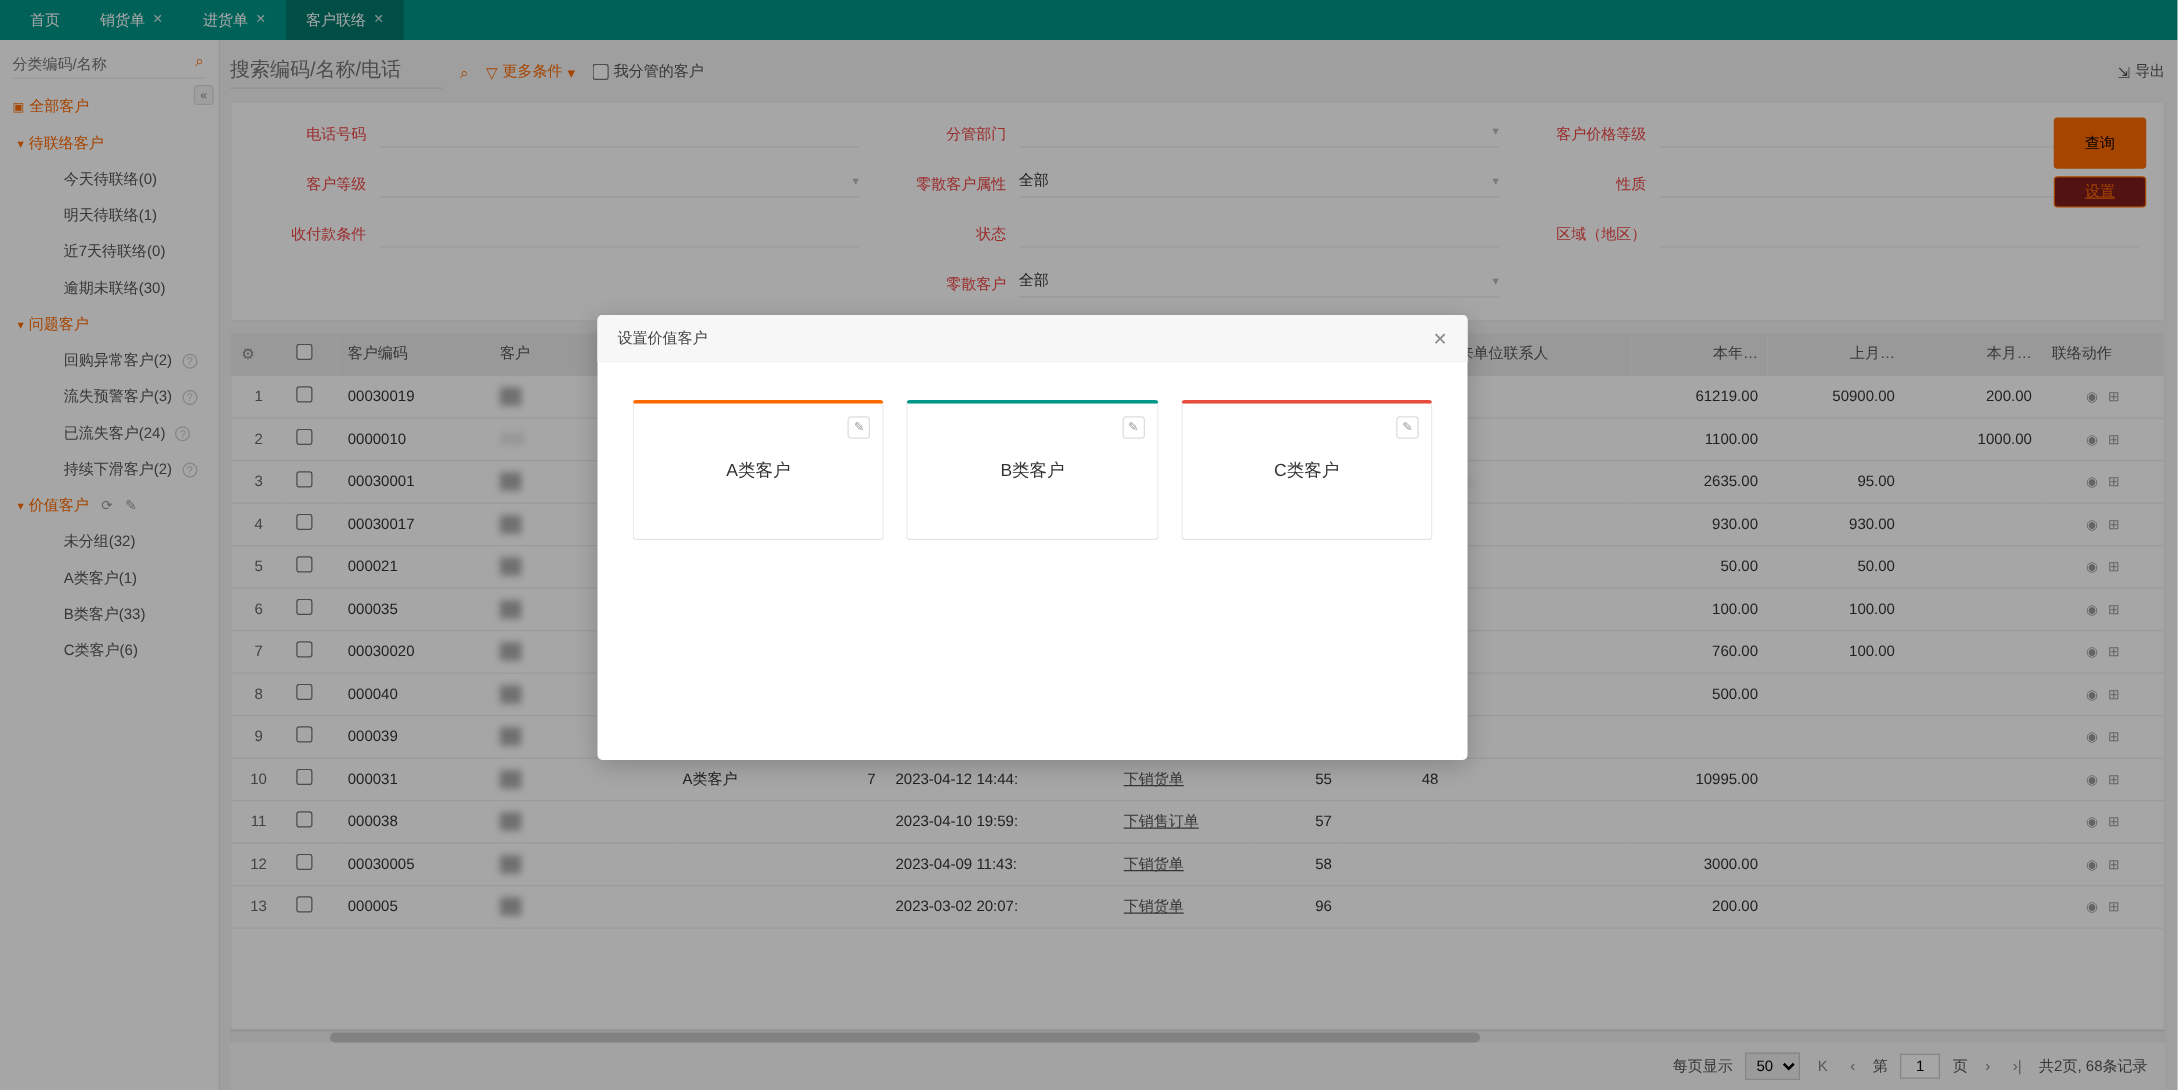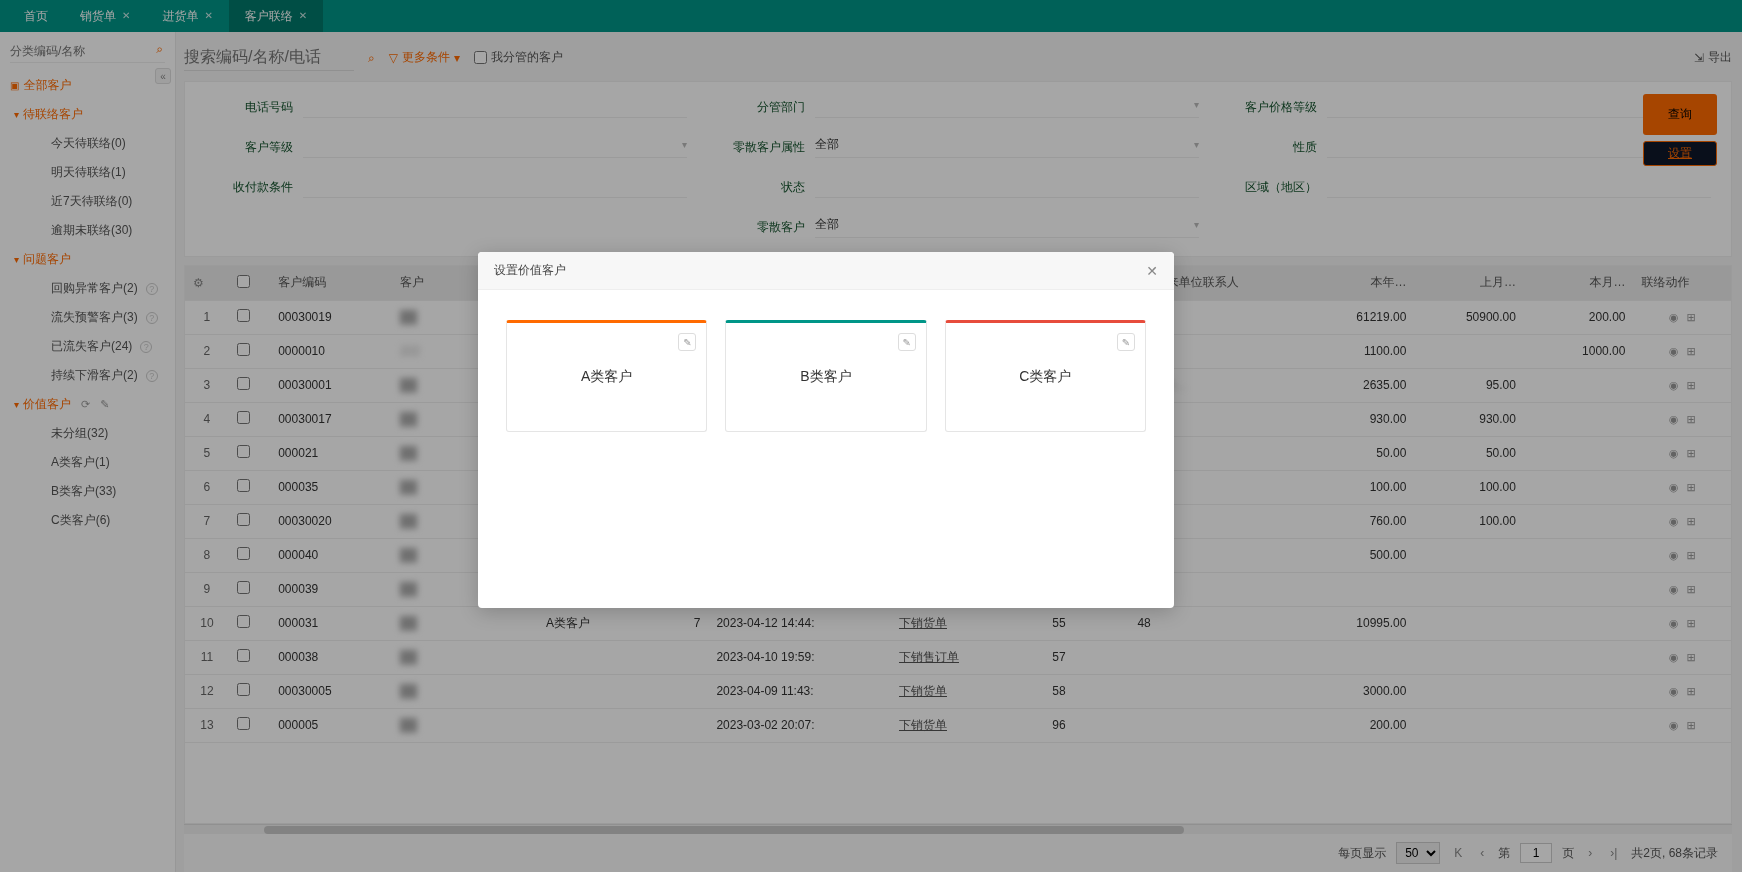--- a/index.html
+++ b/index.html
@@ -36,28 +36,28 @@
 .toolbar .sicon2 { color:#ff6a00; cursor:pointer; }
 .more-cond { color:#ff6a00; display:flex; align-items:center; gap:4px; cursor:pointer;}
 .chk-wrap { display:flex; align-items:center; gap:4px; color:#555;}
 .chk-wrap input { width:13px; height:13px;}
 .export-btn { margin-left:auto; display:flex; align-items:center; gap:4px; color:#555; cursor:pointer;}
 
 
 .filter-panel { background:#fff; border:1px solid #eee; padding:14px 20px 18px; position:relative; }
 .filter-grid { display:grid; grid-template-columns: repeat(3, 1fr); gap:18px 30px; }
 .filter-item { display:flex; align-items:center; gap:10px; }
-.filter-item label { width:88px; text-align:right; color:#14532d; font-size:12px;}
+.filter-item label { width:88px; text-align:right; color:#ef4444; font-size:12px;}
 .filter-item .finput { flex:1; border:none; border-bottom:1px solid #eee; height:22px; position:relative;}
 .filter-item .dd { color:#bbb; position:absolute; right:0; top:3px; font-size:10px;}
 .filter-item .dots { color:#bbb; margin-left:4px; cursor:pointer;}
 .filter-item .val { color:#333;}
 .filter-actions { position:absolute; right:14px; top:12px; display:flex; flex-direction:column; gap:6px; }
 .btn-primary { background:#ff6a00; color:#000000; border:none; padding:12px 14px; border-radius:3px; cursor:pointer; font-size:12px;}
-.btn-outline { background:#0f172a; color:#ff6a00; border:1px solid #ff6a00; padding:3px 24px; border-radius:3px; cursor:pointer; font-size:12px;text-decoration:underline;}
+.btn-outline { background:#7f1d1d; color:#ff6a00; border:1px solid #ff6a00; padding:3px 24px; border-radius:3px; cursor:pointer; font-size:12px;text-decoration:underline;}
 
 
 .table-wrap { flex:1; background:#fff; margin-top:8px; overflow:auto; border:1px solid #eee; position:relative;}
 table { border-collapse:collapse; width:100%; table-layout:fixed;}
 th, td { border-bottom:1px solid #eee; padding:0 8px; height:34px; text-align:left; font-size:12px; white-space:nowrap; overflow:hidden; text-overflow:ellipsis;}
 th { background:#ebebeb; color:#555; font-weight:normal; position:sticky; top:0;}
 th .gear { color:#888;}
 td.num { text-align:center; color:#666;}
 td.right, th.right { text-align:right;}
 td .link { color:#555; text-decoration:underline; cursor:pointer;}

